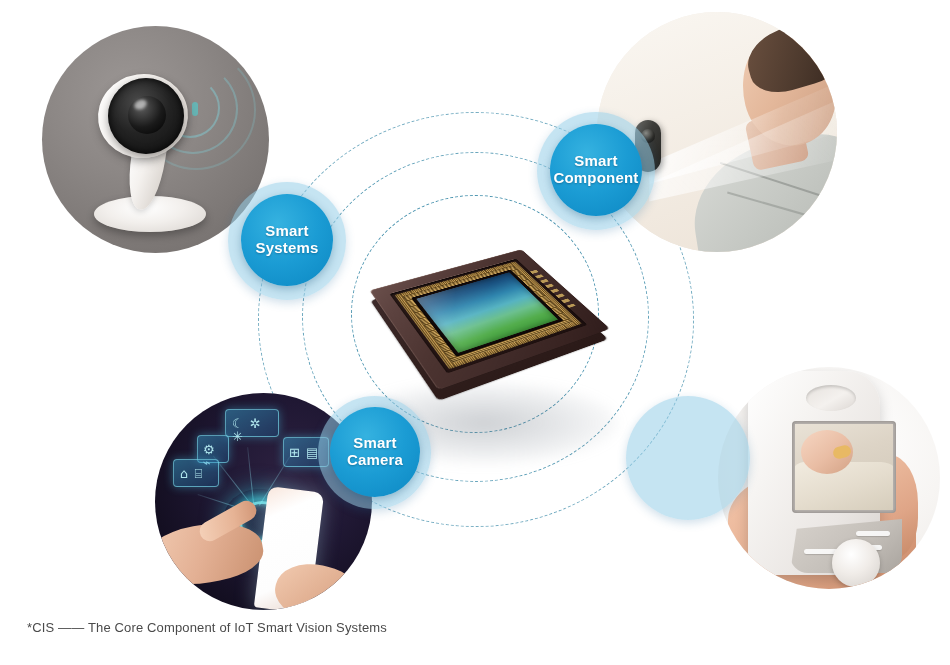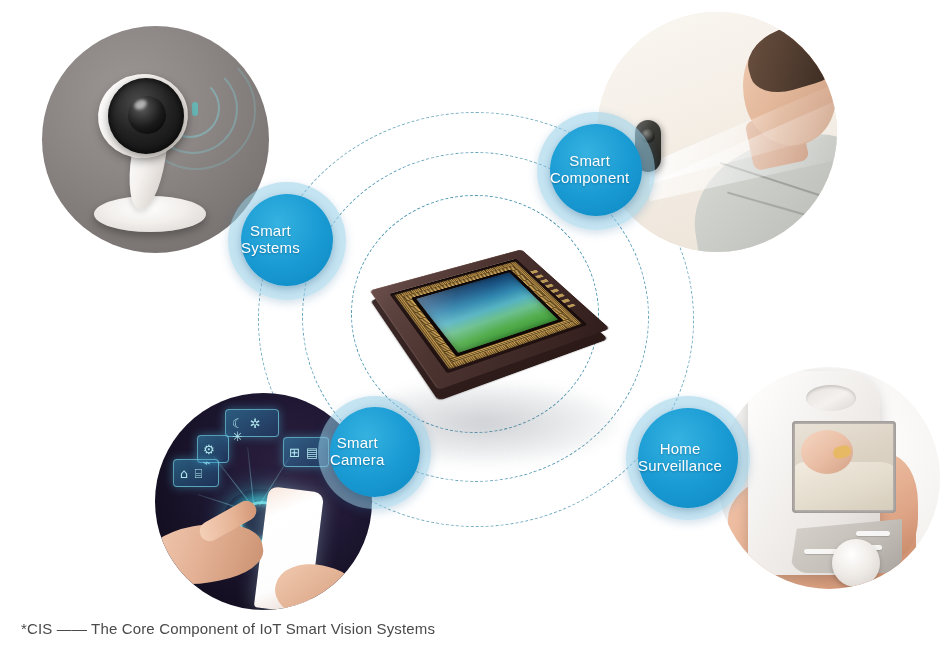--- a/index.html
+++ b/index.html
@@ -446,23 +446,24 @@
     background: rgba(255,255,255,.85);
     box-shadow: 0 1px 1px rgba(0,0,0,.15);
   }
 
   
   .badge {
     position: absolute;
     border-radius: 50%;
     display: flex;
     align-items: center;
+    justify-content: center;
     text-align: center;
     color: #ffffff;
-    font-weight: normal;
+    font-weight: bold;
     line-height: 1.12;
     letter-spacing: .2px;
     text-shadow: 0 1px 2px rgba(0,40,70,.35);
     box-shadow: 0 3px 8px rgba(10,70,110,.30);
   }
   .badge-ring {
     position: absolute;
     border-radius: 50%;
     background: rgba(150,205,231,.55);
     box-shadow: 0 3px 10px rgba(40,110,160,.22);
@@ -492,23 +493,23 @@
   .b-home-ring { left: 626px; top: 396px; width: 124px; height: 124px; }
   .b-home {
     left: 638px; top: 408px; width: 100px; height: 100px;
     background: radial-gradient(circle at 40% 32%, #35b2e0 0%, #1b9cd4 48%, #0c87c2 100%);
     font-size: 15px;
   }
 
   
   .caption {
     position: absolute;
-    left: 21px;
+    left: 27px;
     top: 620px;
-    font-size: 15px;
+    font-size: 13px;
     color: #4a4a4a;
     letter-spacing: .15px;
     white-space: nowrap;
     font-family: "Liberation Sans", sans-serif;
   }
 </style>
 </head>
 <body>
 
 <div id="stage">
@@ -628,22 +629,16 @@
 
   <div class="badge-ring b-system-ring"></div>
   <div class="badge b-system">
     <span>
       <span>Smart</span><br>
       <span>Camera</span>
     </span>
   </div>
 
   <div class="badge-ring b-home-ring"></div>
-  <div class="badge b-home">
-    <span>
-      <span>Home</span><br>
-      <span>Surveillance</span>
-    </span>
-  </div>
 
   <div class="caption">*CIS —— The Core Component of IoT Smart Vision Systems</div>
 
 </div>
 
 </body></html>

